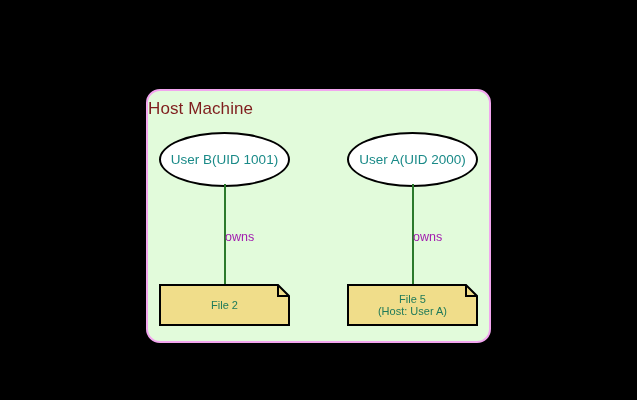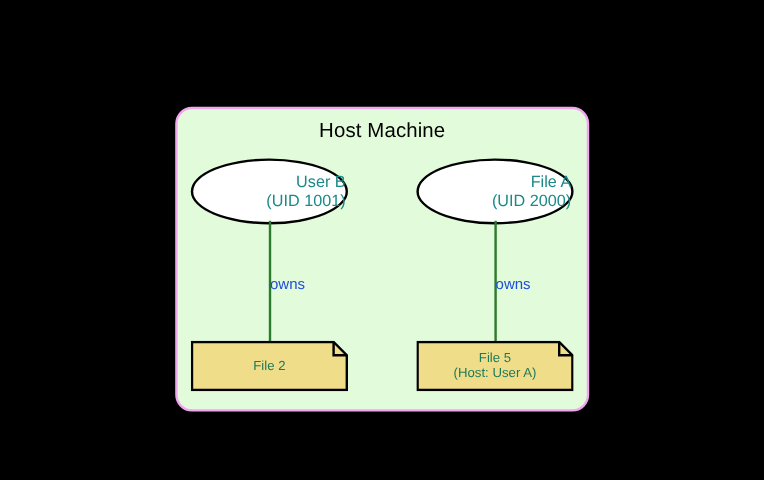--- a/index.html
+++ b/index.html
@@ -35,38 +35,38 @@
     background: #e2fbdb;
     border: 2px solid #f2a6ef;
     border-radius: 14px;
   }
 
   .host-title {
     position: absolute;
     left: 0;
     top: 8px;
     width: 100%;
-    text-align: center;
+    text-align: left;
     font-size: 17px;
-    color: #000000;
+    color: #7f1d1d;
     letter-spacing: 0.1px;
   }
 
   
   .user-ellipse {
     position: absolute;
     width: 131px;
     height: 55px;
     box-sizing: border-box;
     background: #ffffff;
     border: 2.2px solid #000000;
     border-radius: 50%;
     display: flex;
-    flex-direction: column;
-    align-items: flex-end;
+    flex-direction: row;
+    align-items: center;
     justify-content: center;
     line-height: 1.12;
   }
   .user-ellipse .ln {
     font-size: 13.5px;
     color: #1a8a88;
     white-space: nowrap;
   }
 
   #user-b-node { left: 11px; top: 41px; }
@@ -77,21 +77,21 @@
     position: absolute;
     width: 2px;
     background: #2c7a2c;
   }
   #connector-b { left: 76px; top: 93px; height: 101px; }
   #connector-a { left: 264px; top: 93px; height: 101px; }
 
   .edge-label {
     position: absolute;
     font-size: 12.5px;
-    color: #1d4ed8;
+    color: #a21caf;
     white-space: nowrap;
   }
   #edge-label-b { left: 77px; top: 139px; }
   #edge-label-a { left: 265px; top: 139px; }
 
   
   .file-node {
     position: absolute;
     width: 131px;
     height: 42px;
@@ -133,21 +133,21 @@
   <div class="host-container">
 
     <div class="host-title">Host Machine</div>
 
     <div class="user-ellipse" id="user-b-node">
       <span class="ln">User B</span>
       <span class="ln">(UID 1001)</span>
     </div>
 
     <div class="user-ellipse" id="user-a-node">
-      <span class="ln">File A</span>
+      <span class="ln">User A</span>
       <span class="ln">(UID 2000)</span>
     </div>
 
     <div class="connector" id="connector-b"></div>
     <div class="connector" id="connector-a"></div>
 
     <div class="edge-label" id="edge-label-b">owns</div>
     <div class="edge-label" id="edge-label-a">owns</div>
 
     <div class="file-node" id="file-2-node">

